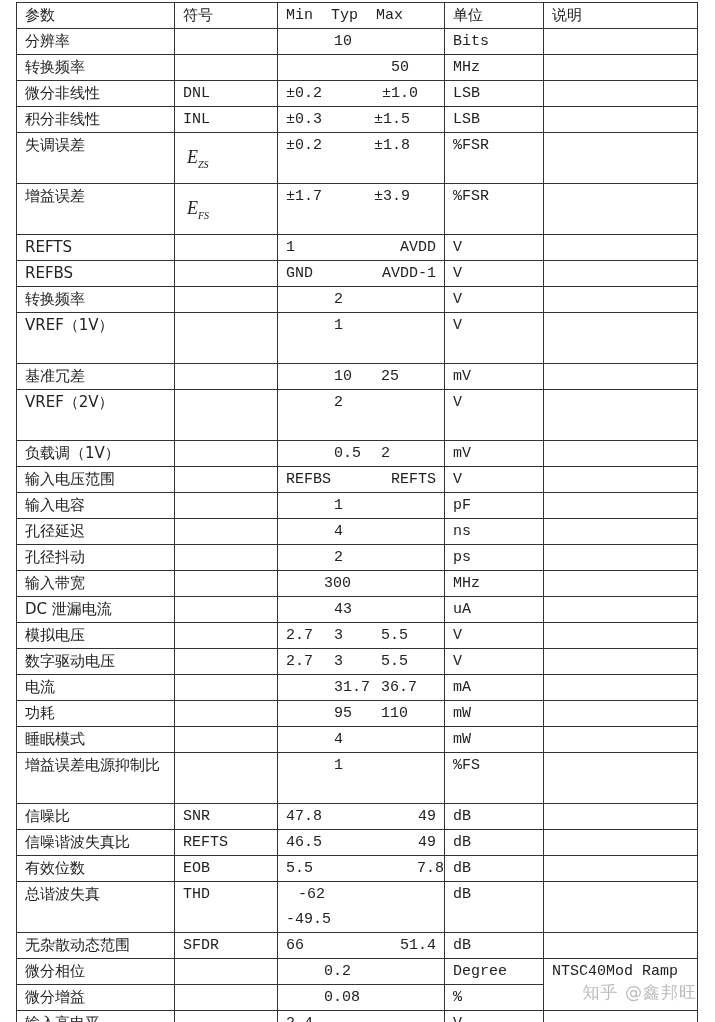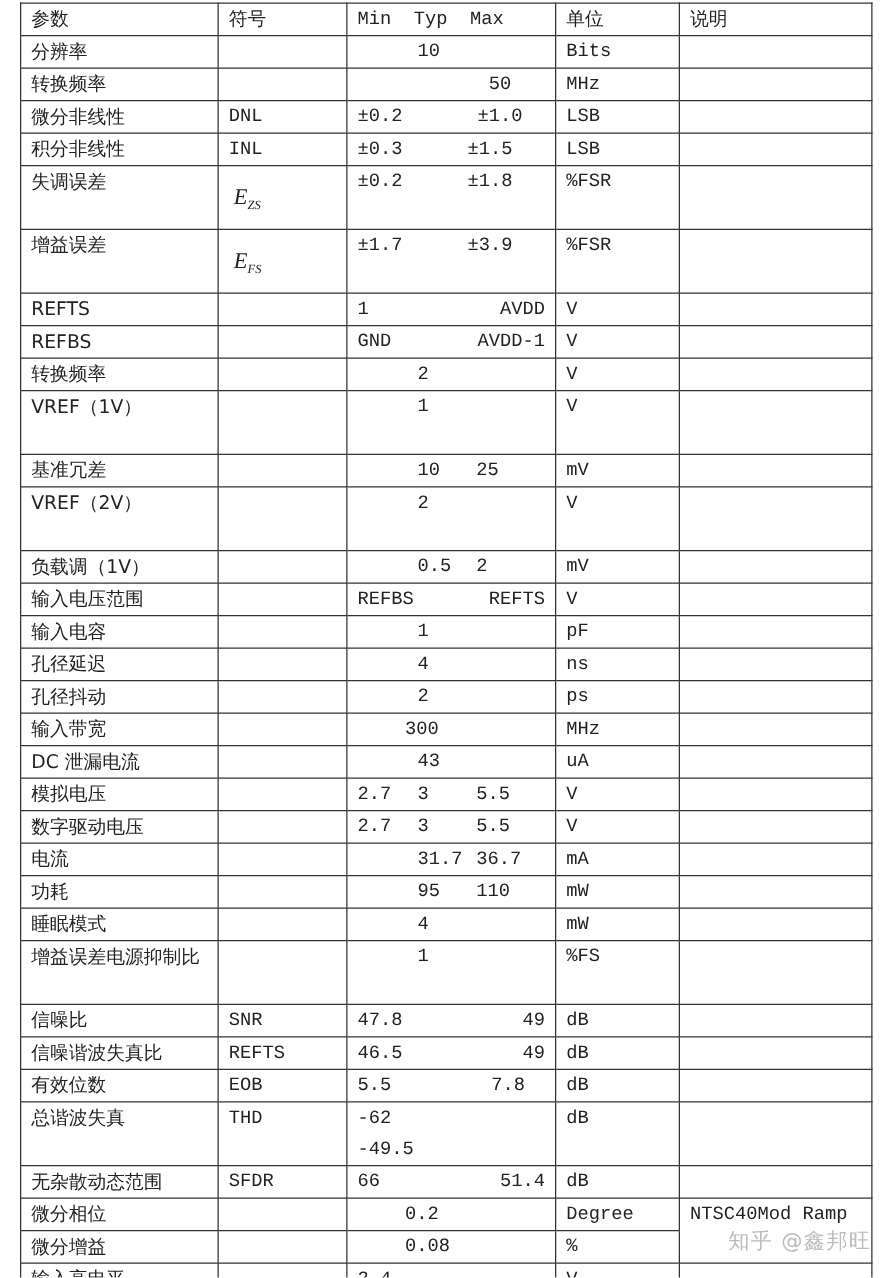--- a/index.html
+++ b/index.html
@@ -355,32 +355,32 @@
         </td>
         <td class="mono">dB</td>
         <td></td>
       </tr>
       <tr>
         <td class="cjk">有效位数</td>
         <td class="mono">EOB</td>
         <td class="mono">
           <span class="vals">
             <span class="v" style="left: 0px;">5.5</span>
-            <span class="v" style="right: 24px;">7.8</span>
+            <span class="v" style="right: 0;">7.8</span>
           </span>
         </td>
         <td class="mono">dB</td>
         <td></td>
       </tr>
       <tr class="tall">
         <td class="cjk multi">总谐波失真</td>
         <td class="mono">THD</td>
         <td class="mono">
           <span class="vals">
-            <span class="v" style="left: 0px; text-align: right;">-62</span>
+            <span class="v" style="left: 12px; text-align: right;">-62</span>
             <span class="v" style="left: 0px; top: 25px;">-49.5</span>
           </span>
         </td>
         <td class="mono">dB</td>
         <td></td>
       </tr>
       <tr>
         <td class="cjk">无杂散动态范围</td>
         <td class="mono">SFDR</td>
         <td class="mono">

